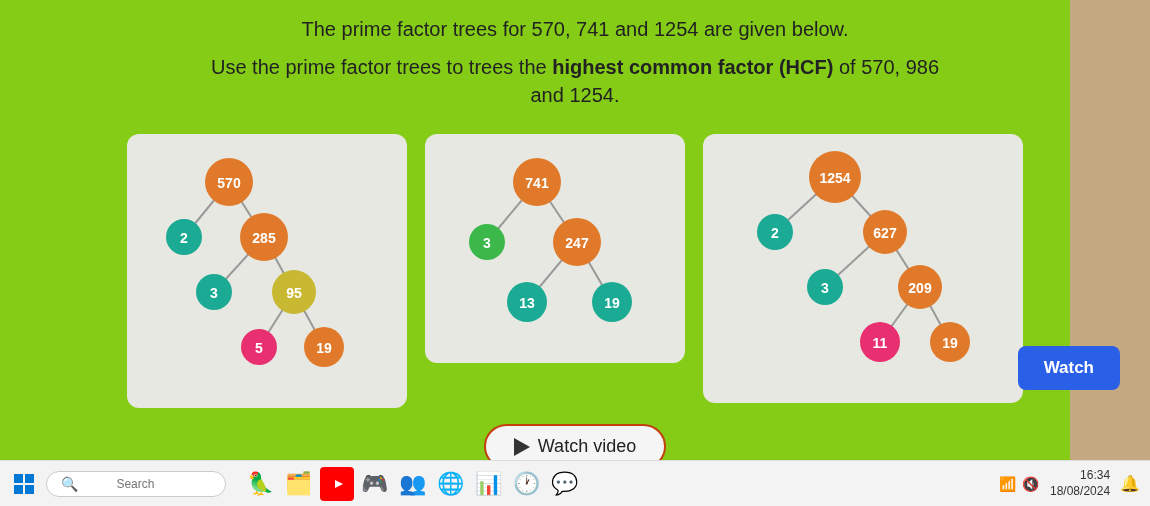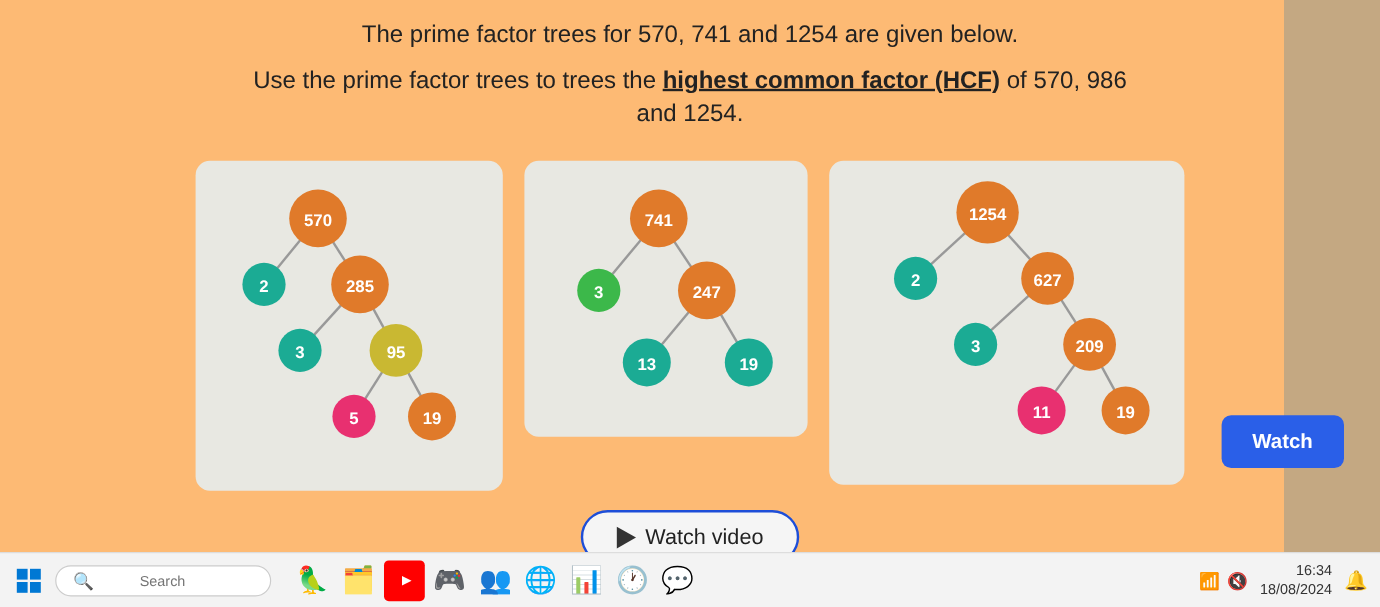--- a/index.html
+++ b/index.html
@@ -9,21 +9,21 @@
       background: #f0f0f0;
       font-family: 'Segoe UI', Arial, sans-serif;
       overflow: hidden;
       position: relative;
     }
 
     
     .main-content {
       width: 100%;
       height: 460px;
-      background: #fdba74;
+      background: #84cc16;
       display: flex;
       flex-direction: column;
       align-items: center;
       padding-top: 18px;
       position: relative;
     }
 
     .title-text {
       font-size: 20px;
       color: #222;
@@ -44,37 +44,37 @@
       display: flex;
       gap: 18px;
       justify-content: center;
       align-items: flex-start;
       margin-top: 5px;
     }
 
     .tree-box {
       background: #e8e8e2;
       border-radius: 12px;
-      padding: 18px 14px 22px 22px;
+      padding: 18px 38px 22px 22px;
       position: relative;
       display: flex;
       flex-direction: column;
       align-items: center;
     }
 
     
     .tree-svg-wrap {
       position: relative;
     }
 
     
     .watch-btn {
       margin-top: 16px;
       background: #f5f5f5;
-      border: 2px solid #1d4ed8;
+      border: 2px solid #c2410c;
       border-radius: 30px;
       padding: 10px 28px;
       font-size: 18px;
       cursor: pointer;
       display: flex;
       align-items: center;
       gap: 8px;
       color: #222;
     }
     .watch-btn .play-icon {
@@ -215,21 +215,21 @@
 
 <div class="main-content">
 
   <div class="right-panel"></div>
 
   <div class="title-text">
     <span>The prime factor trees for 570, 741 and 1254 are given below.</span>
   </div>
 
   <div class="subtitle-text">
-    <span>Use the prime factor trees to trees the </span><span style="font-weight:900;text-decoration:underline;">highest common factor (HCF)</span><span> of 570, 986</span><br>
+    <span>Use the prime factor trees to trees the </span><span style="font-weight:900;">highest common factor (HCF)</span><span> of 570, 986</span><br>
     <span>and 1254.</span>
   </div>
 
   <div class="trees-container">
 
     <div class="tree-box">
       <div class="tree-svg-wrap">
         <svg class="tree" width="220" height="230">
 
           <line x1="80" y1="30" x2="35" y2="85" stroke="#999" stroke-width="2"></line>

